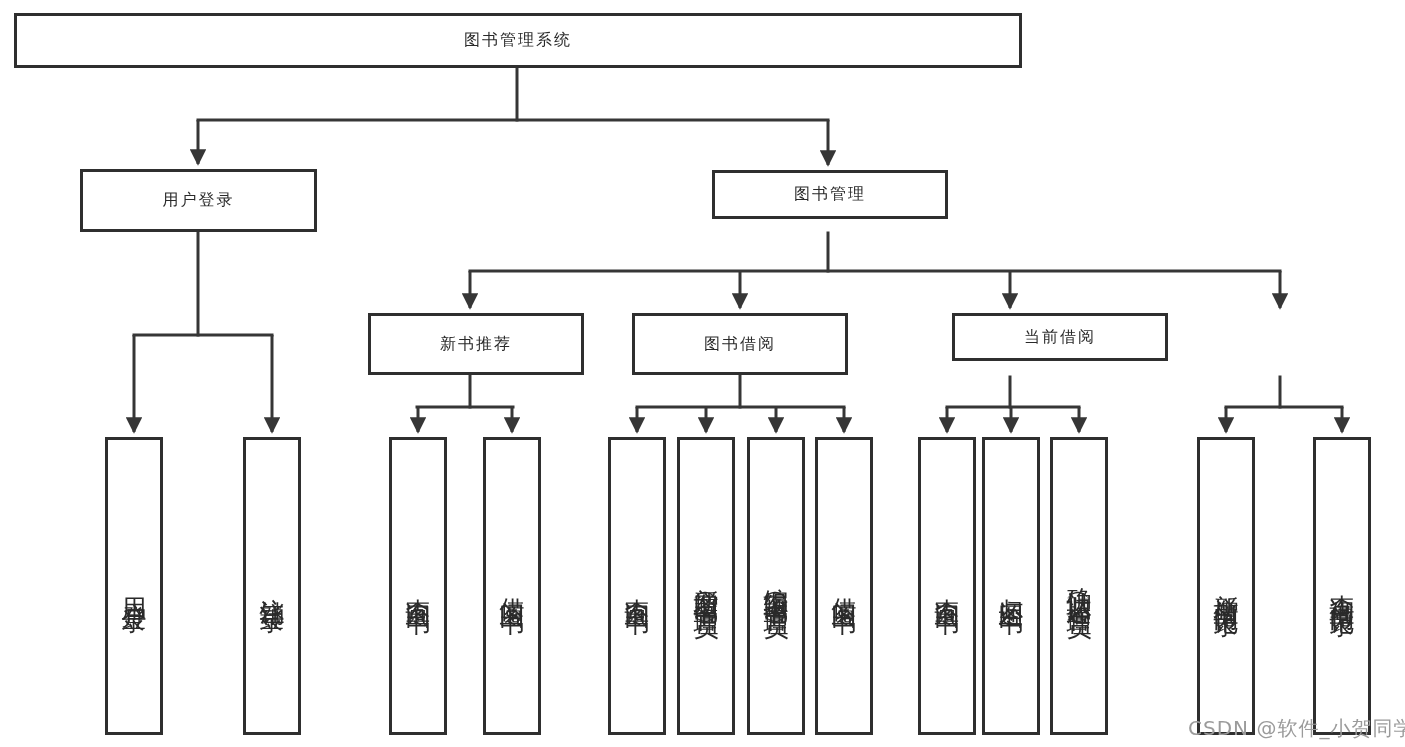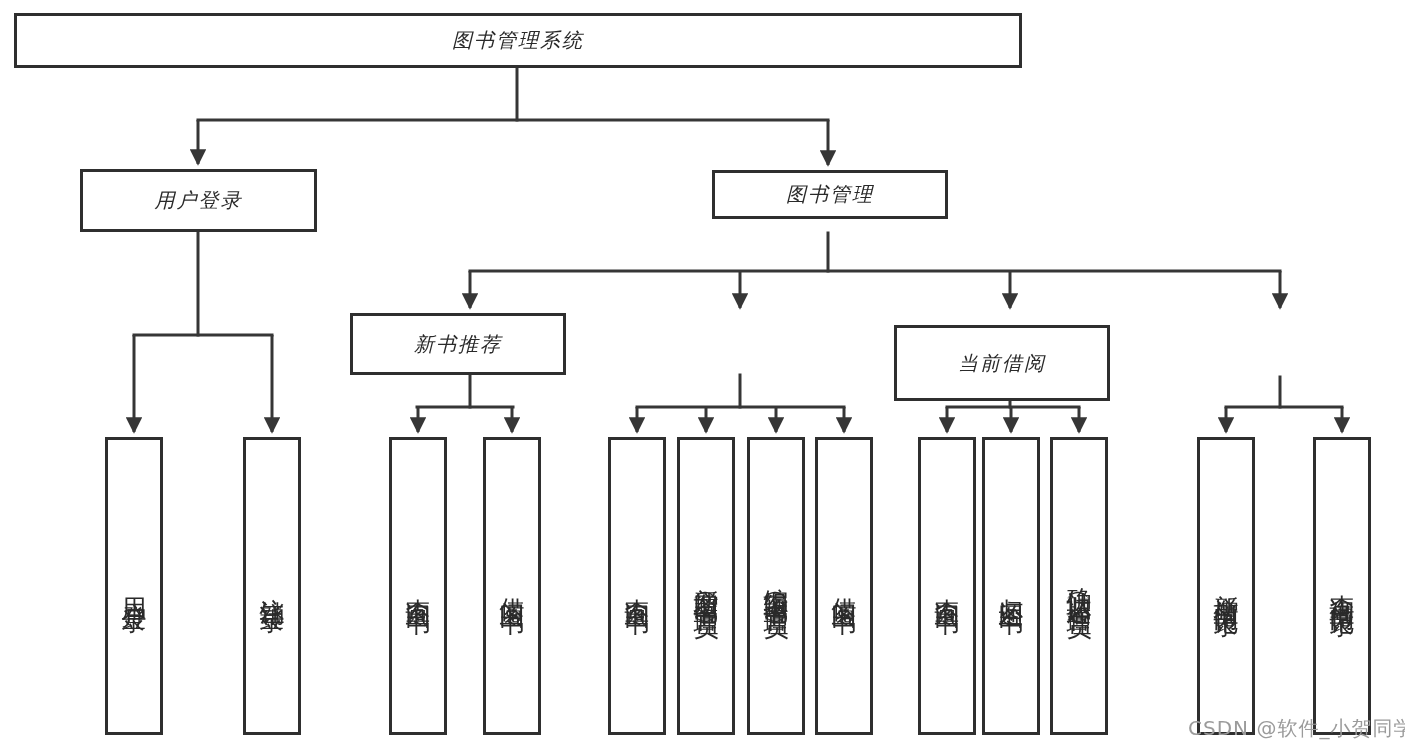--- a/index.html
+++ b/index.html
@@ -29,39 +29,38 @@
     border: 3px solid #2f2f2f;
     background: #ffffff;
     color: #2a2a2a;
     display: flex;
     align-items: center;
     justify-content: center;
     text-align: center;
     z-index: 2;
   }
   .h-node {
-    font-size: 20px;
+    font-size: 16px;
     letter-spacing: 2px;
     white-space: nowrap;
-    font-style: italic;
   }
   .v-node {
     writing-mode: vertical-rl;
     text-orientation: mixed;
     font-size: 25px;
     letter-spacing: 4px;
     line-height: 1;
   }
   
   .n-root          { left: 14px;   top: 13px;  width: 1008px; height: 55px; }
   .n-user-login    { left: 80px;   top: 169px; width: 237px;  height: 63px; }
   .n-book-mgmt     { left: 712px;  top: 170px; width: 236px;  height: 49px; }
-  .n-new-rec       { left: 350px;  top: 313px; width: 216px;  height: 62px; }
+  .n-new-rec       { left: 368px;  top: 313px; width: 216px;  height: 62px; }
   .n-book-borrow   { left: 632px;  top: 313px; width: 216px;  height: 62px; }
-  .n-cur-borrow    { left: 894px;  top: 313px; width: 216px;  height: 76px; margin-top: 12px; }
+  .n-cur-borrow    { left: 952px;  top: 313px; width: 216px;  height: 48px; }
   .n-borrow-rec    { left: 1172px; top: 313px; width: 216px;  height: 64px; }
   .leaf            { top: 437px; width: 58px; height: 298px; }
   .lf-1  { left: 105px; }
   .lf-2  { left: 243px; }
   .lf-3  { left: 389px; }
   .lf-4  { left: 483px; }
   .lf-5  { left: 608px; }
   .lf-6  { left: 677px; }
   .lf-7  { left: 747px; }
   .lf-8  { left: 815px; }
@@ -141,20 +140,21 @@
       <line x1="1342" y1="407" x2="1342" y2="432" marker-end="url(#arrow)"></line>
     </g>
   </svg>
 
   <div class="node h-node n-root">图书管理系统</div>
 
   <div class="node h-node n-user-login">用户登录</div>
   <div class="node h-node n-book-mgmt">图书管理</div>
 
   <div class="node h-node n-new-rec">新书推荐</div>
+  <div class="node h-node n-book-borrow">图书借阅</div>
   <div class="node h-node n-cur-borrow">当前借阅</div>
 
   <div class="node v-node leaf lf-1">用户登录</div>
   <div class="node v-node leaf lf-2">注销登录</div>
 
   <div class="node v-node leaf lf-3">查询图书</div>
   <div class="node v-node leaf lf-4">借阅图书</div>
 
   <div class="node v-node leaf lf-5">查询图书</div>
   <div class="node v-node leaf lf-6">新增图书（管理员）</div>

